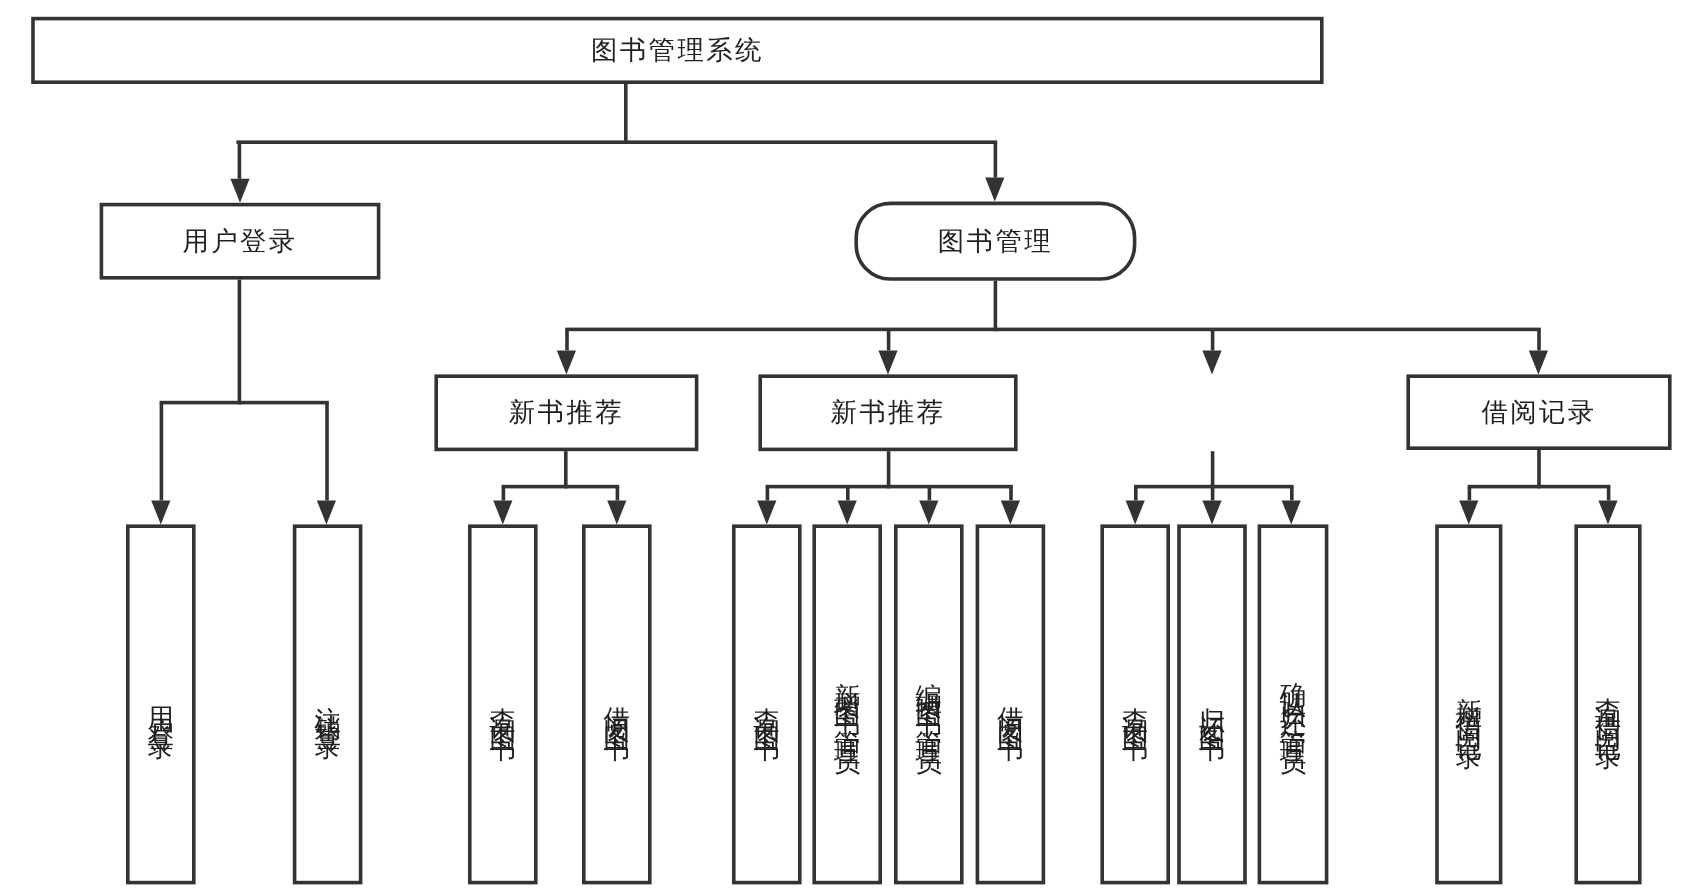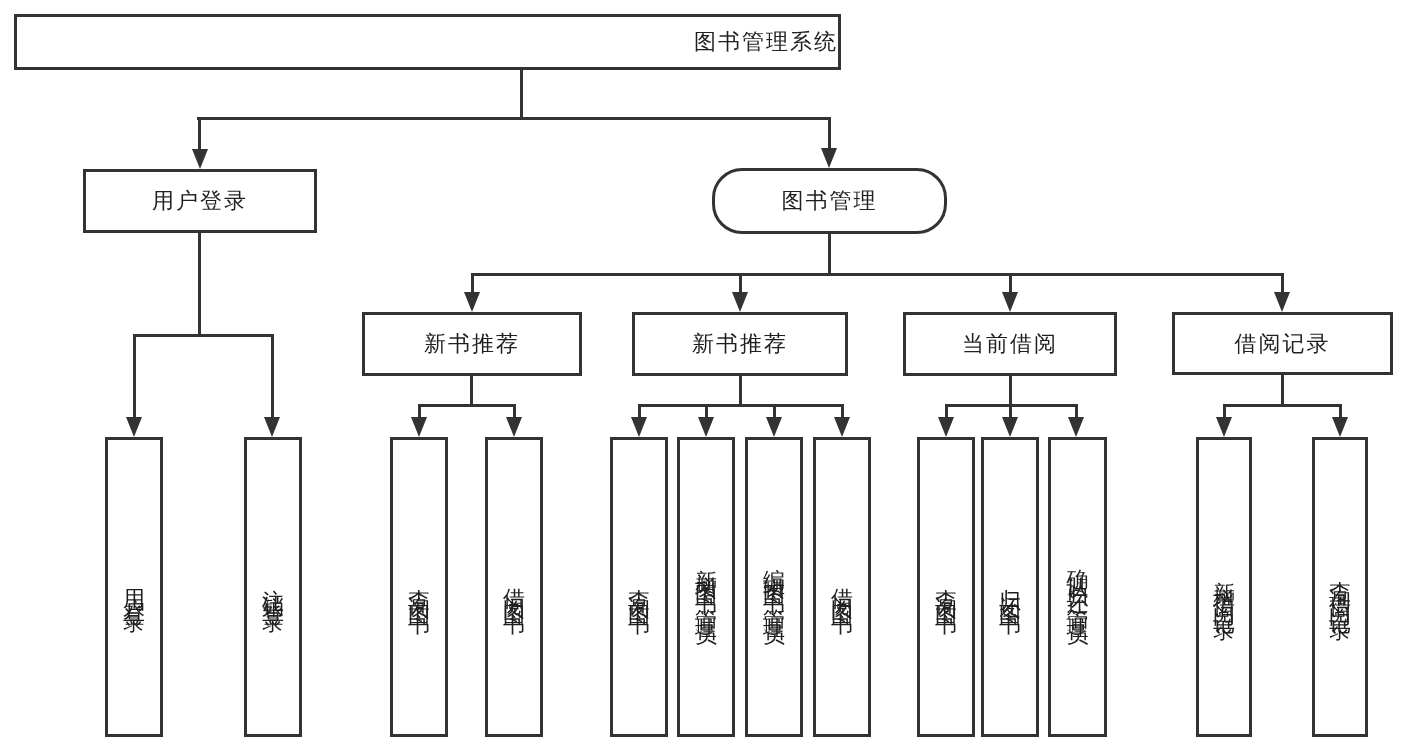--- a/index.html
+++ b/index.html
@@ -53,39 +53,36 @@
     letter-spacing: 1px;
     z-index: 10;
     white-space: nowrap;
   }
 </style>
 </head>
 <body>
 
 <div id="canvas">
 
-  <div class="box" style="left:14px; top:14px; width:827px; height:56px;justify-content:flex-end;">
+  <div class="box" style="left:26px; top:14px; width:1077px; height:56px;">
     <span class="hlabel">图书管理系统</span>
   </div>
 
   <div class="box" style="left:83px; top:169px; width:234px; height:64px;">
     <span class="hlabel">用户登录</span>
   </div>
   <div class="box" style="left:712px; top:168px; width:235px; height:66px;border-radius:30px;">
     <span class="hlabel">图书管理</span>
   </div>
 
   <div class="box" style="left:362px; top:312px; width:220px; height:64px;">
     <span class="hlabel">新书推荐</span>
   </div>
   <div class="box" style="left:632px; top:312px; width:216px; height:64px;">
     <span class="hlabel">新书推荐</span>
-  </div>
-  <div class="box" style="left:903px; top:312px; width:214px; height:64px;">
-    <span class="hlabel">当前借阅</span>
   </div>
   <div class="box" style="left:1172px; top:312px; width:221px; height:63px;">
     <span class="hlabel">借阅记录</span>
   </div>
 
   <div class="box leaf" style="left:105px; top:437px; width:58px; height:300px;">
     <span class="vlabel">用户登录</span>
   </div>
   <div class="box leaf" style="left:244px; top:437px; width:58px; height:300px;">
     <span class="vlabel">注销登录</span>

